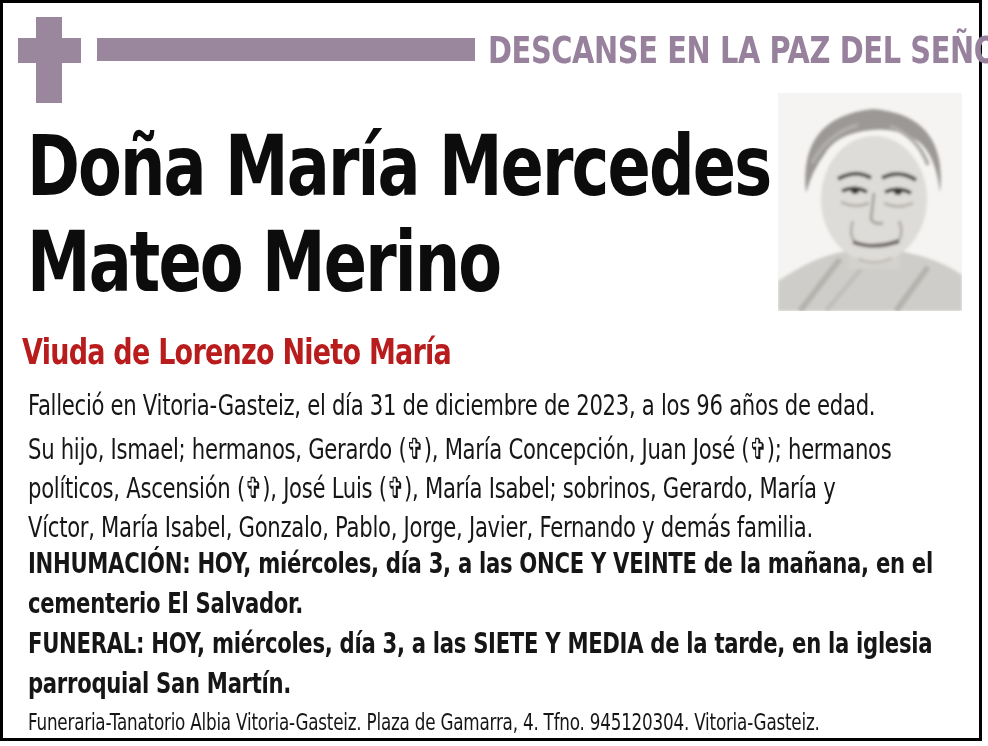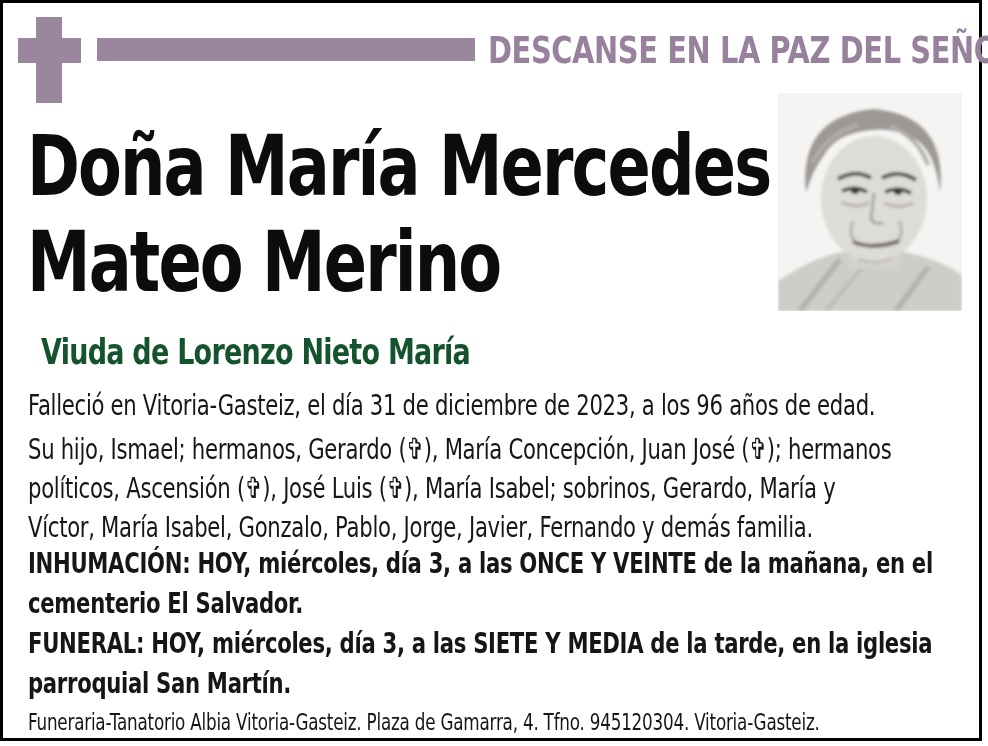--- a/index.html
+++ b/index.html
@@ -39,22 +39,22 @@
     font-size: 84px; font-weight: bold; letter-spacing: -2.5px;
   }
   .title-line .cx { transform: scaleX(0.76); }
 
   .photo {
     position: absolute; left: 778px; top: 93px;
     width: 184px; height: 218px; overflow: hidden; background: #f5f4f2;
   }
 
   .subtitle {
-    position: absolute; left: 41px; top: 331px;
-    font-size: 36px; font-weight: bold; color: #14532d; letter-spacing: -1px;
+    position: absolute; left: 22px; top: 331px;
+    font-size: 36px; font-weight: bold; color: #b91c1c; letter-spacing: -1px;
   }
   .subtitle .cx { transform: scaleX(0.75); }
 
   .bodytext { color: #161616; font-size: 29px; letter-spacing: -0.4px; }
   .bodytext .line { height: 39px; line-height: 39px; }
   .bodytext .cx { transform: scaleX(0.73); }
   .p-death   { position: absolute; left: 28px; top: 386px; }
   .p-family  { position: absolute; left: 28px; top: 430px; }
   .p-inhum   { position: absolute; left: 28px; top: 543px; font-weight: bold; }
   .p-funeral { position: absolute; left: 28px; top: 623px; font-weight: bold; }

